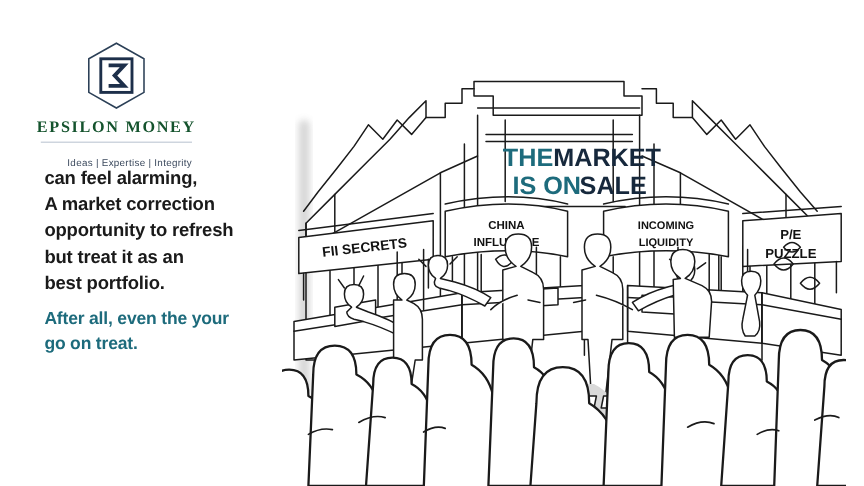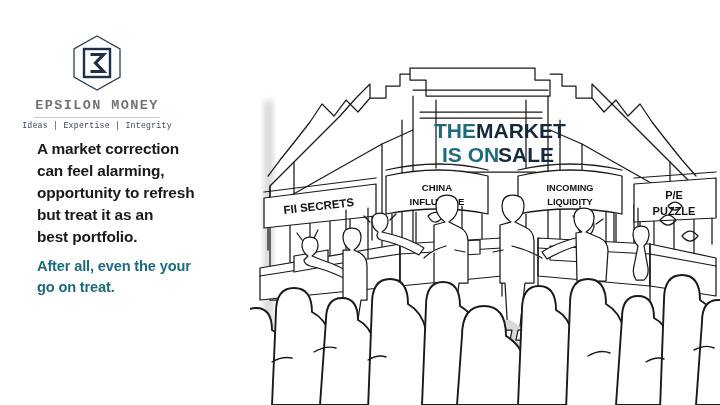--- a/index.html
+++ b/index.html
@@ -11,36 +11,37 @@
     position:relative;
   }
   .canvas{position:relative;width:720px;height:405px;background:#ffffff;overflow:hidden;}
 
   
   .left-panel{position:absolute;left:0;top:0;width:272px;height:405px;z-index:5;}
 
   .brand{position:absolute;left:22px;top:34px;width:150px;text-align:center;}
   .logo-mark{width:54px;height:58px;margin:0 auto 6px auto;display:block;}
   .brand-name{
-    font-family:Liberation Mono, monospace;
+    font-family:Liberation Serif, serif;
     font-weight:700;
     font-size:13.5px;
     letter-spacing:1.4px;
-    color:#737373;
+    color:#14532d;
     margin:0;
     white-space:nowrap;
   }
   .brand-rule{width:126px;height:1px;background:#c3cbd6;margin:4px auto 3px auto;}
   .brand-tagline{
-    font-family:Liberation Mono, monospace;
+    font-family:Liberation Sans, sans-serif;
     font-size:8.2px;
     letter-spacing:.25px;
     color:#3c4a5e;
-    margin:0;
+    margin:12px;
     white-space:nowrap;
+    text-align:right;
   }
 
   .headline{
     position:absolute;left:37px;top:138px;width:215px;
     font-family:"Liberation Sans", sans-serif;
     font-size:15.4px;
     font-weight:600;
     line-height:1.42;
     color:#1a1a1a;
     letter-spacing:-0.15px;
@@ -50,21 +51,21 @@
     font-family:"Liberation Sans", sans-serif;
     font-size:14.6px;
     font-weight:600;
     line-height:1.42;
     color:#1d6b7c;
     letter-spacing:-0.15px;
   }
   .headline .ln,.subline .ln{display:block;}
 
   
-  .illo{position:absolute;left:250px;top:0;width:470px;height:405px;z-index:2;}
+  .illo{position:absolute;left:235px;top:0;width:470px;height:405px;z-index:2;}
   .illo svg{display:block;}
 </style>
 </head>
 <body>
 
 <div class="canvas">
 
   <div class="left-panel">
 
     <div class="brand">
@@ -72,22 +73,22 @@
         <polygon points="27,2 50,15 50,43 27,56 4,43 4,15" fill="none" stroke="#2c4057" stroke-width="1.3"></polygon>
         <rect x="14" y="15" width="26" height="28" fill="none" stroke="#1d2f4a" stroke-width="2.4"></rect>
         <path d="M20.5 20.5 H33.5 L25.5 29 L33.5 37.5 H20.5" fill="none" stroke="#1d2f4a" stroke-width="3.2" stroke-linejoin="miter" stroke-linecap="butt"></path>
       </svg>
       <p class="brand-name">EPSILON MONEY</p>
       <div class="brand-rule"></div>
       <p class="brand-tagline">Ideas | Expertise | Integrity</p>
     </div>
 
     <div class="headline">
+      <span class="ln">can feel alarming,</span>
       <span class="ln">A market correction</span>
-      <span class="ln">can feel alarming,</span>
       <span class="ln">opportunity to refresh</span>
       <span class="ln">but treat it as an</span>
       <span class="ln">best portfolio.</span>
     </div>
 
     <div class="subline">
       <span class="ln">After all, even the your</span>
       <span class="ln">go on treat.</span>
     </div>
 

